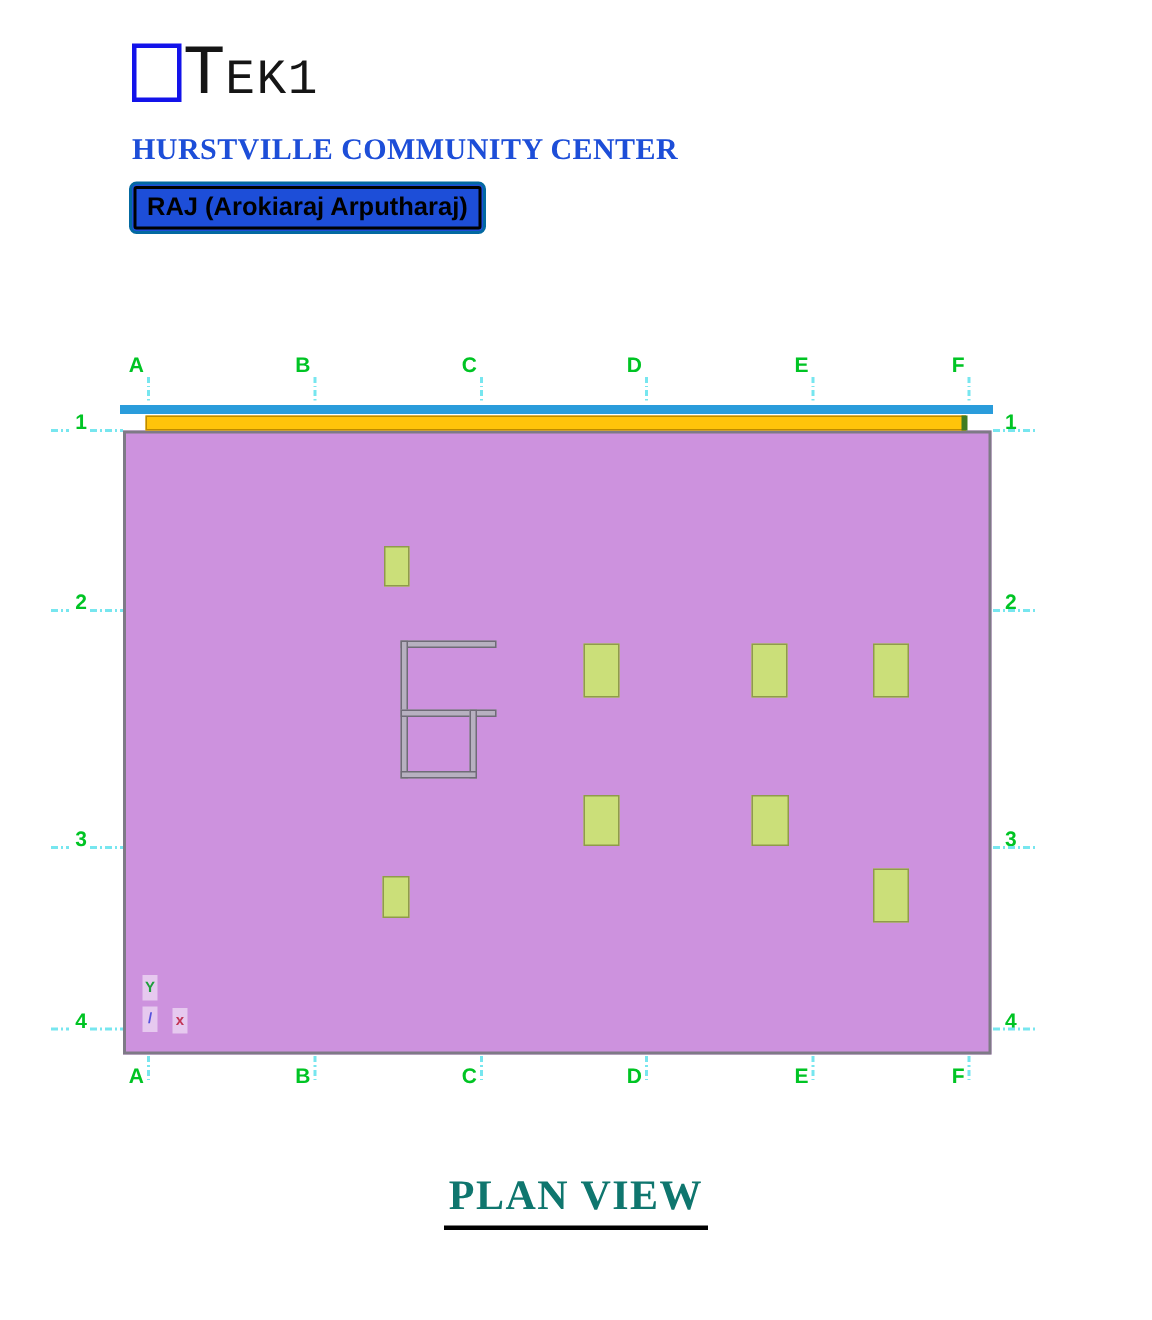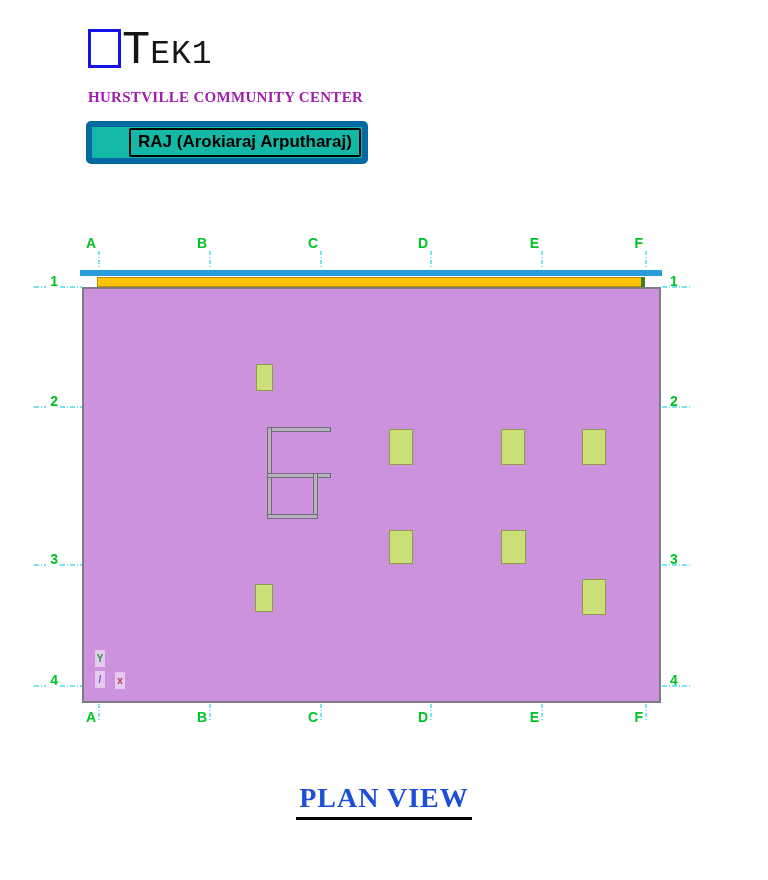--- a/index.html
+++ b/index.html
@@ -7,24 +7,24 @@
        font-family:"Liberation Sans",sans-serif;}
 
   
   .logo-square{position:absolute;left:88px;top:29px;width:27px;height:33px;
     border:3px solid #1313ea;background:#ffffff;}
   .logo-text{position:absolute;left:122px;top:30px;white-space:nowrap;
     font-family:Liberation Mono, monospace;color:#151515;font-size:0;line-height:42px;}
   .logo-text .big{font-size:47px;}
   .logo-text .small{font-size:33px;letter-spacing:1px;}
   .subtitle{position:absolute;left:88px;top:89px;
-    font-family:"Liberation Serif",serif;font-weight:bold;font-size:15px;
-    letter-spacing:.3px;color:#a21caf;white-space:nowrap;}
-  .badge-outer{position:absolute;left:86px;top:121px;border:6px solid #0369a1;
-    border-radius:5px;background:#14b8a6;padding-left:36px;}
+    font-family:"Liberation Serif",serif;font-weight:bold;font-size:20px;
+    letter-spacing:.3px;color:#1d4ed8;white-space:nowrap;}
+  .badge-outer{position:absolute;left:86px;top:121px;border:2px solid #0369a1;
+    border-radius:5px;background:#1d4ed8;}
   .badge-inner{border:2px solid #000;border-radius:2px;margin:1px;
     padding:2px 7px 3px 7px;font-weight:bold;font-size:17px;color:#000;
     white-space:nowrap;}
 
   
   .canvas{position:absolute;left:0;top:0;width:768px;height:880px;}
   .abs{position:absolute;box-sizing:border-box;}
   .slab{left:82px;top:287px;width:579px;height:416px;
     background:var(--slab_fill);border:2px solid var(--slab_border);}
   .beam-blue{left:80px;top:270px;width:582px;height:6px;
@@ -48,21 +48,21 @@
   .hdash{position:absolute;height:2px;
     background:repeating-linear-gradient(90deg,var(--grid_line_cyan) 0 5px,
       transparent 5px 7px,var(--grid_line_cyan) 7px 8px,transparent 8px 10px);}
 
   .ucs{position:absolute;width:10px;height:17px;background:rgba(255,255,255,.5);
     font-size:10px;font-weight:bold;text-align:center;line-height:17px;}
 
   
   .title-wrap{position:absolute;left:0;top:782px;width:768px;text-align:center;}
   .title-wrap span{display:inline-block;font-family:"Liberation Serif",serif;
-    font-weight:bold;font-size:28px;letter-spacing:1px;color:#1d4ed8;
+    font-weight:bold;font-size:28px;letter-spacing:1px;color:#0f766e;
     border-bottom:3px solid #000;padding:0 3px 3px 3px;}
 </style>
 </head>
 <body>
 
 <div class="logo-square"></div>
 <div class="logo-text"><span class="big">T</span><span class="small">EK</span><span class="small">1</span></div>
 <div class="subtitle">HURSTVILLE COMMUNITY CENTER</div>
 <div class="badge-outer">
   <div class="badge-inner">RAJ (Arokiaraj Arputharaj)</div>

